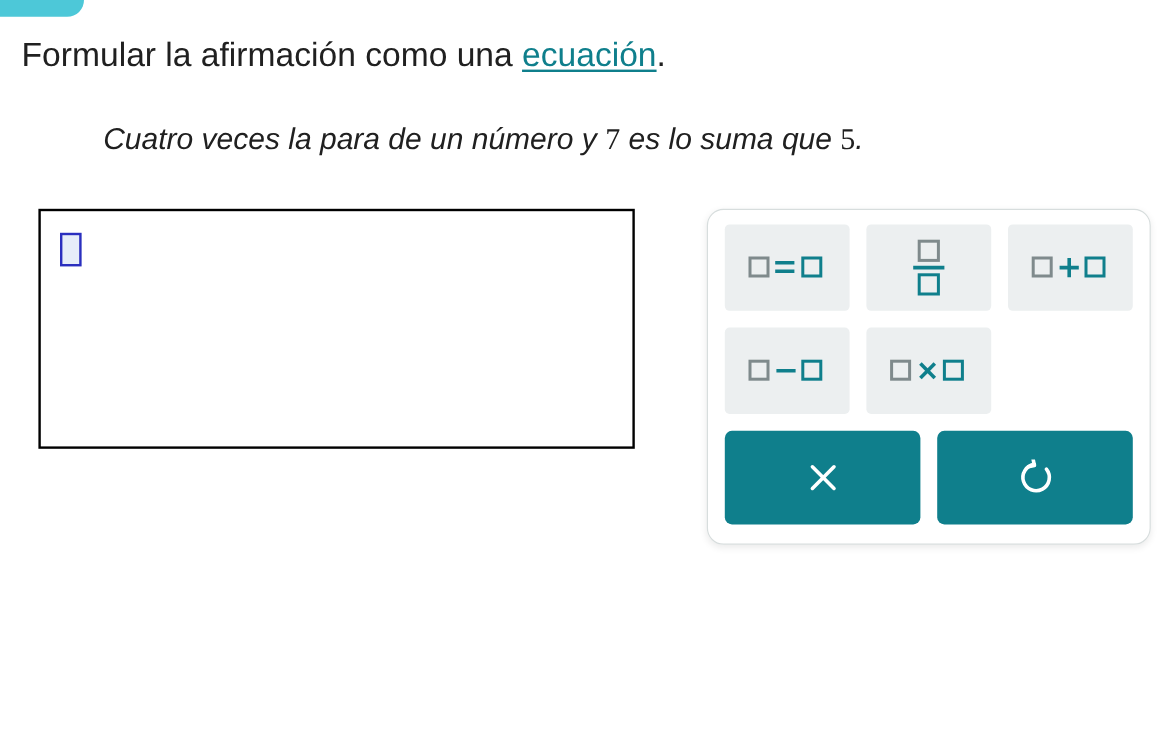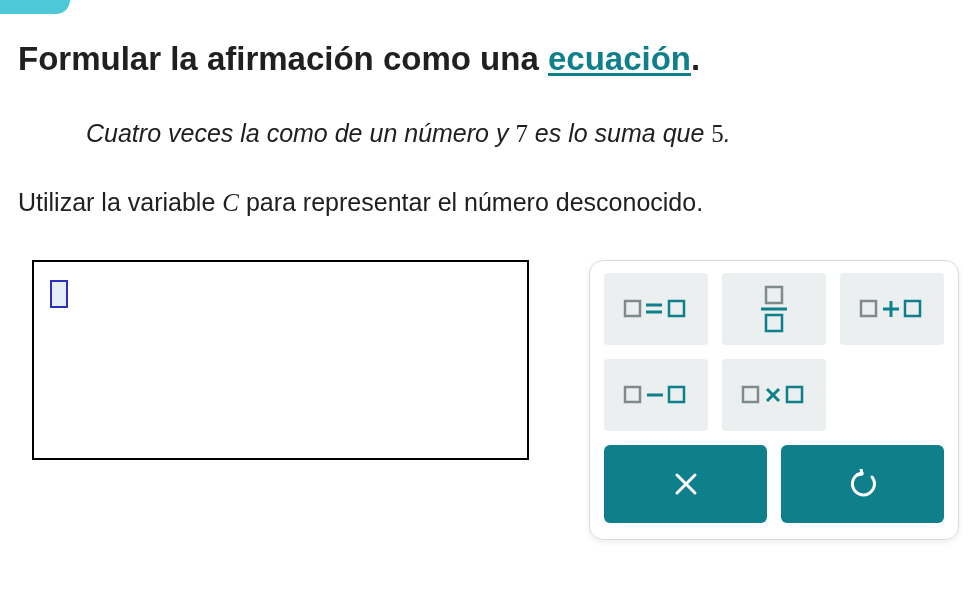--- a/index.html
+++ b/index.html
@@ -19,24 +19,23 @@
     width: 70px;
     height: 14px;
     background: #4dc8d8;
     border-bottom-right-radius: 14px;
     border-bottom-left-radius: 0;
   }
   .content {
     padding: 20px 18px 0 18px;
   }
   .line1 {
-    font-size: 33px;
+    font-size: 28px;
     line-height: 1.4;
-    margin-top: 16px;
-    font-weight: bold;
+    margin-top: 6px;
   }
   .link {
     color: #0f7f8c;
     text-decoration: underline;
     text-decoration-color: #0f7f8c;
     text-underline-offset: 3px;
   }
   .line2 {
     font-size: 25px;
     font-style: italic;
@@ -124,26 +123,23 @@
 <body>
 
 <div class="corner-tab"></div>
 
 <div class="content">
   <div class="line1">
     <span>Formular la afirmación como una </span><span class="link">ecuación</span><span>.</span>
   </div>
 
   <div class="line2">
-    <span>Cuatro veces la como de un número y </span><span class="num">7</span><span> es lo suma que </span><span class="num">5</span><span>.</span>
+    <span>Cuatro veces la para de un número y </span><span class="num">7</span><span> es lo suma que </span><span class="num">5</span><span>.</span>
   </div>
 
-  <div class="line3">
-    <span>Utilizar la variable </span><span class="var">C</span><span> para representar el número desconocido.</span>
-  </div>
 
   <div class="row">
     <div class="answer-box">
       <span class="placeholder-slot"></span>
     </div>
 
     <div class="panel">
       <div class="panel-row">
         <div class="key">
           <svg width="66" height="30" viewBox="0 0 66 30">

